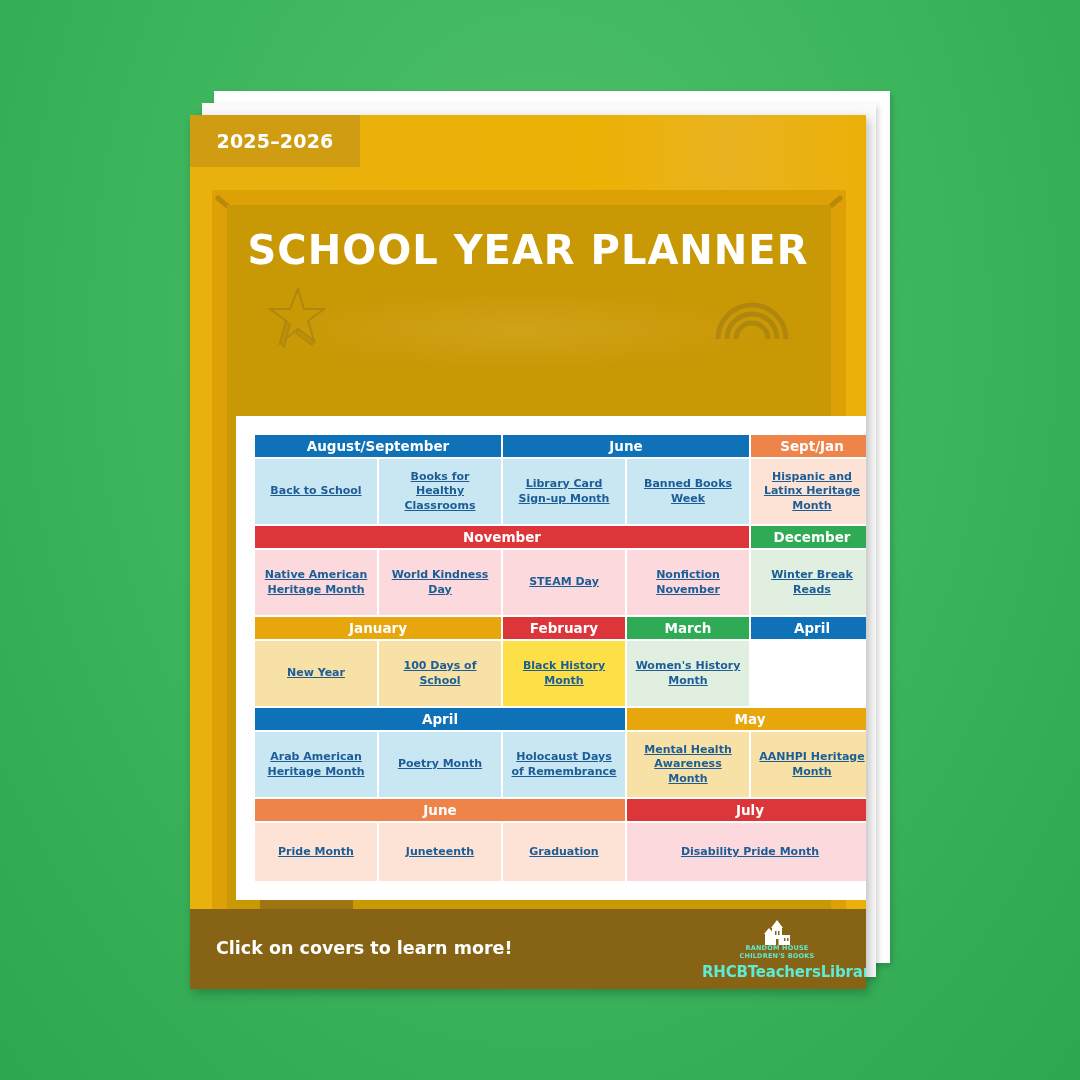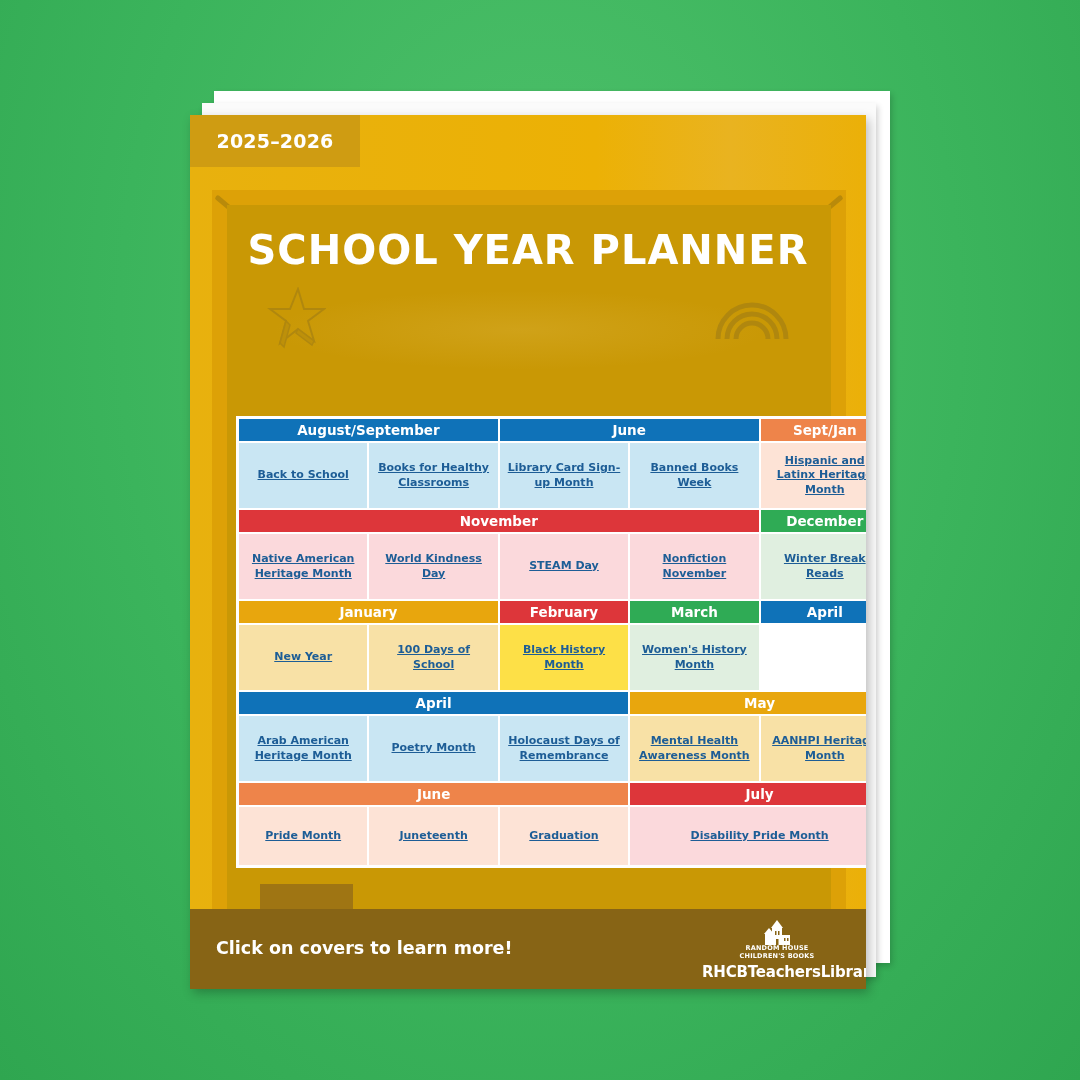--- a/index.html
+++ b/index.html
@@ -60,21 +60,21 @@
     }
     .star-icon { position: absolute; left: 76px; top: 172px; width: 60px; height: 62px; opacity: 0.55; }
     .rainbow-icon { position: absolute; left: 522px; top: 176px; width: 80px; height: 50px; opacity: 0.55; }
 
     .planner {
       position: absolute; left: 46px; top: 301px; width: 656px;
       background: #ffffff;
       display: grid;
       grid-template-columns: repeat(5, 1fr);
       gap: 2px;
-      padding: 3px;
+      padding: 19px;
     }
     .mhead {
       height: 22px; color: #fff; font-weight: bold; font-size: 13.5px;
       display: flex; align-items: center; justify-content: center;
       font-family: "DejaVu Sans", sans-serif;
     }
     .cell {
       height: 65px; display: flex; align-items: center; justify-content: center;
       text-align: center; padding: 0 6px;
     }
@@ -86,21 +86,21 @@
 
     .footer {
       position: absolute; left: 0; bottom: 0; width: 676px; height: 80px;
       background: #876415;
     }
     .footer .cta {
       position: absolute; left: 26px; top: 29px; color: #fff;
       font-weight: bold; font-size: 17.5px; font-family: "DejaVu Sans", sans-serif;
     }
     .logo {
-      position: absolute; right: 14px; top: 10px; width: 150px; text-align: center; color: #ffffff;
+      position: absolute; right: 14px; top: 10px; width: 150px; text-align: center; color: #5eead4;
     }
     .logo .house-icon { display: block; margin: 0 auto; width: 36px; height: 26px; }
     .logo .brand { font-size: 6.5px; font-weight: bold; line-height: 7.5px; letter-spacing: 0.2px; }
     .logo .url { font-size: 15px; font-weight: bold; margin-top: 3px; letter-spacing: -0.2px; }
   </style>
 </head>
 <body>
 
 <div class="sheet-back2"></div>
 <div class="sheet-back1"></div>

